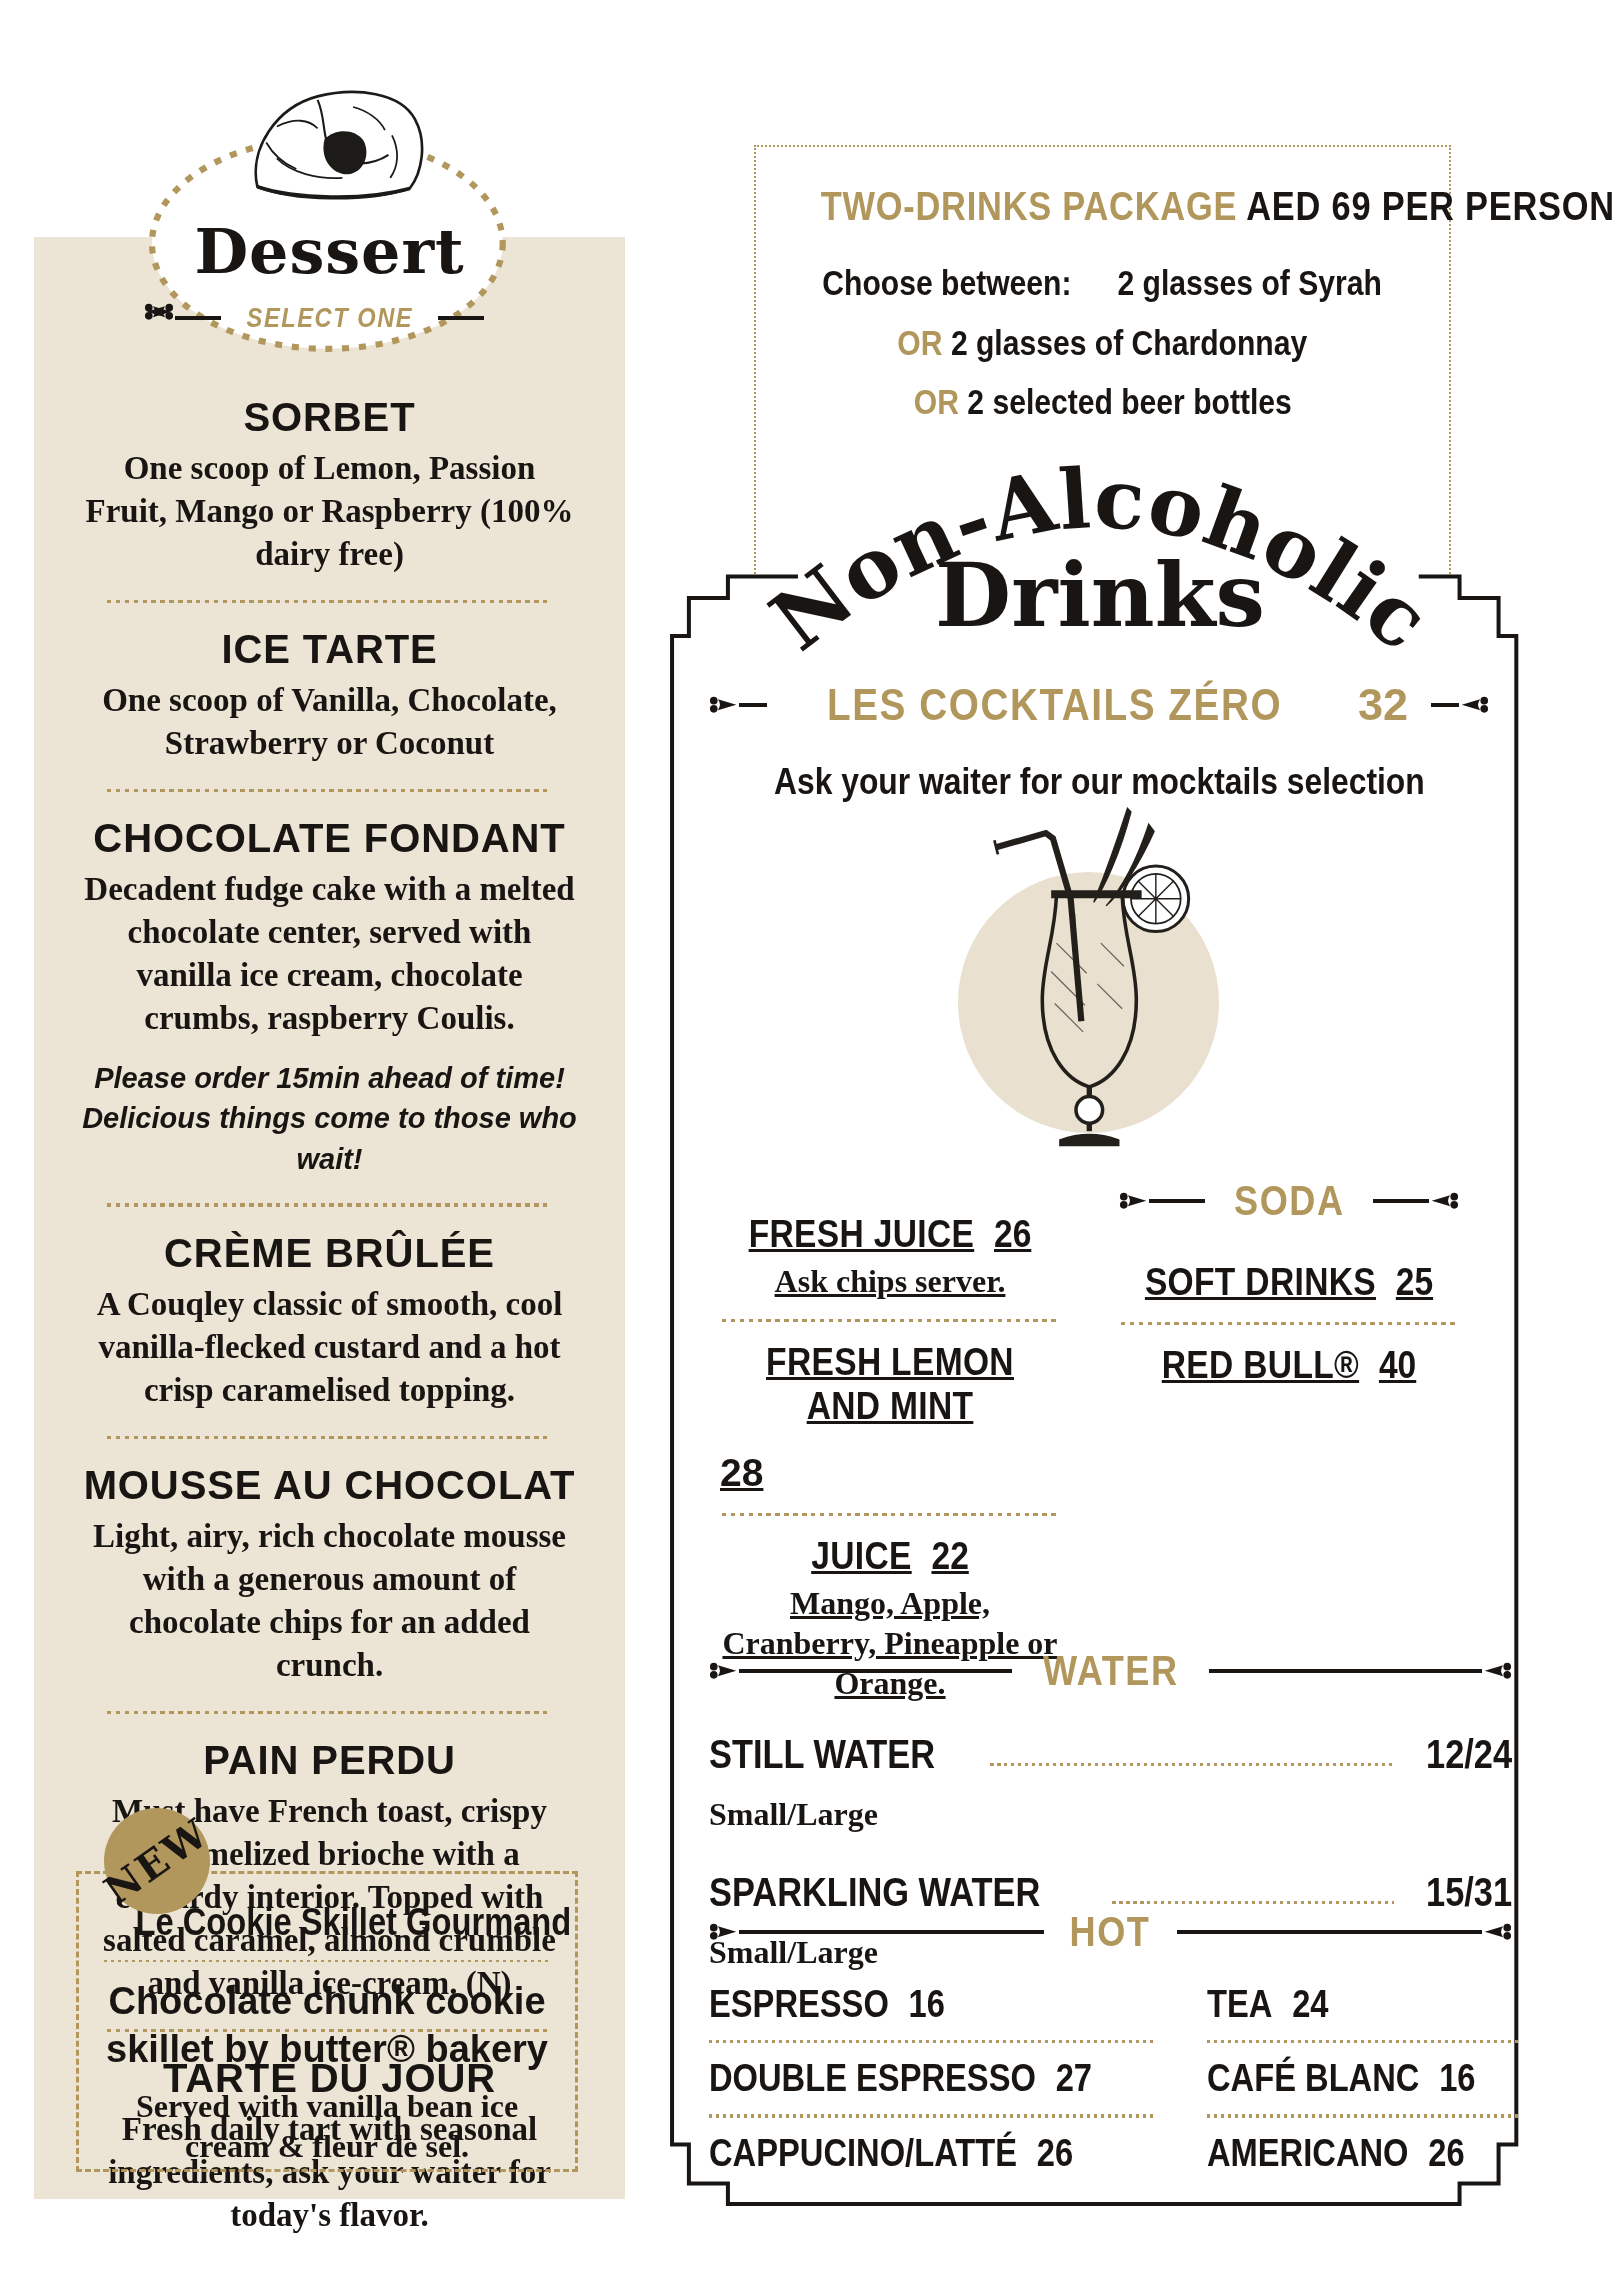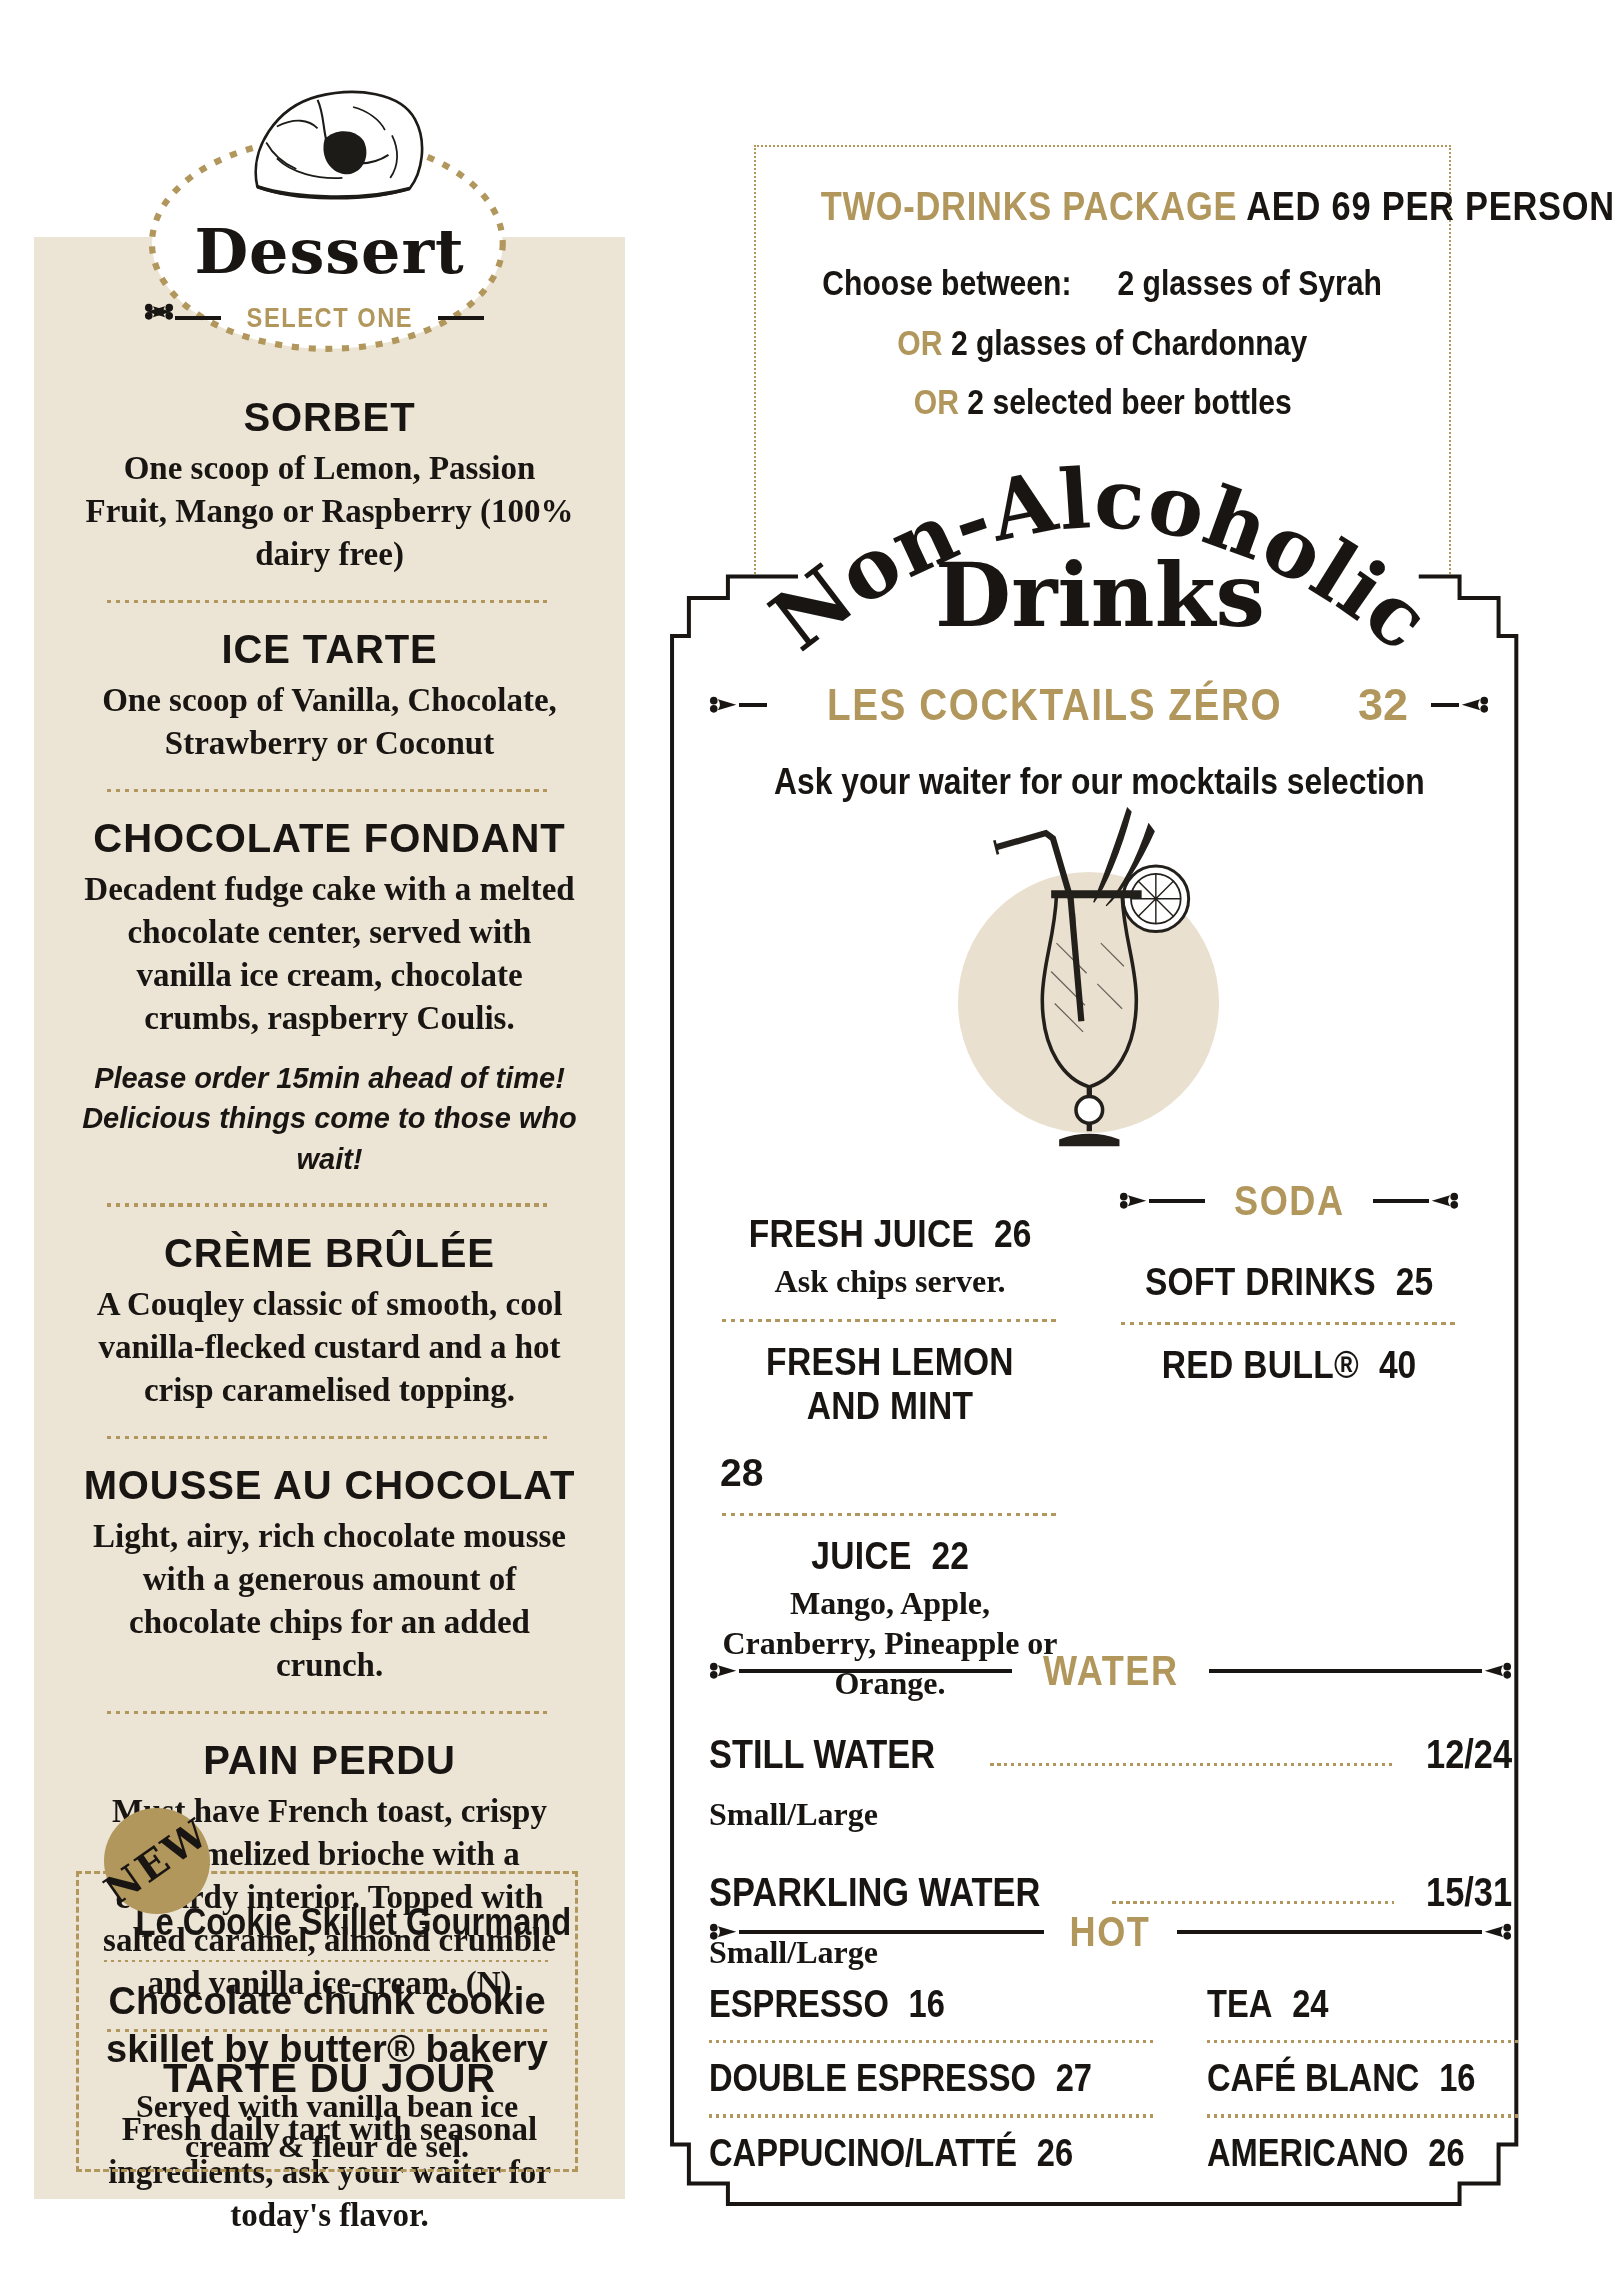--- a/index.html
+++ b/index.html
@@ -17,21 +17,21 @@
   .sx{display:inline-block;transform:scaleX(.86);transform-origin:50% 50%;white-space:nowrap;}
   .sxl{display:inline-block;transform:scaleX(.86);transform-origin:0 50%;white-space:nowrap;}
   .sxr{display:inline-block;transform:scaleX(.86);transform-origin:100% 50%;white-space:nowrap;}
 
   
   .left-panel{position:absolute;left:34px;top:237px;width:591px;height:1962px;background:var(--beige);}
   .badge-wrap{position:absolute;left:50%;top:-164px;transform:translateX(-50%);width:372px;height:293px;}
   .badge-wrap svg{position:absolute;left:0;top:0;}
   .badge-title{position:absolute;left:0;top:142px;width:100%;text-align:center;
     font-family:"DejaVu Serif","Liberation Serif",serif;font-weight:700;font-size:62px;letter-spacing:0.9px;}
-  .badge-sub{position:absolute;left:0;top:229px;width:100%;display:flex;justify-content:center;align-items:center;gap:12px;}
+  .badge-sub{position:absolute;left:0;top:229px;width:100%;display:flex;justify-content:center;align-items:center;gap:12px;font-style:italic;}
   .badge-sub .lbl{font-size:27.5px;letter-spacing:1.8px;color:var(--gold);font-weight:800;}
   .mini-rule{display:flex;align-items:center;}
   .mini-rule .ln{height:3.5px;background:var(--ink);width:46px;}
   .ah{width:30px;height:19.5px;flex:0 0 auto;}
   .ah.flip{transform:scaleX(-1);}
 
   .items{padding:158px 46px 0 46px;}
   .item{text-align:center;}
   .item-name{font-size:40px;font-weight:800;letter-spacing:0.9px;}
   .item-desc{font-size:33px;line-height:1.30;margin-top:7px;}
@@ -82,21 +82,21 @@
   .rule .lbl{font-size:42px;font-weight:800;color:var(--gold);letter-spacing:1.8px;margin:0 19.5px;}
 
   .juices-col{position:absolute;left:720px;top:1177px;width:340px;z-index:2;text-align:center;}
   .soda-col{position:absolute;left:1119px;top:1177px;width:340px;z-index:2;text-align:center;}
   .d-row{display:flex;justify-content:center;align-items:baseline;gap:23px;margin-top:5.3px;}
   .d-name{font-size:39px;font-weight:800;letter-spacing:0.4px;}
   .d-price{font-size:39px;font-weight:800;}
   .d-sub{font-size:32px;margin-top:5.3px;line-height:1.25;}
   .gsep{height:3.5px;margin:17.7px 1.8px;
     background:repeating-linear-gradient(90deg,var(--gold) 0 4.4px,transparent 4.4px 8.9px);}
-  .col-items{margin-top:35px;}
+  .col-items{margin-top:35px;text-decoration:underline;}
 
   .water-block{position:absolute;left:709px;top:1647px;width:803px;z-index:2;}
   .w-row{display:flex;align-items:baseline;margin-top:37px;}
   .w-name{font-size:40px;font-weight:800;}
   .w-leader{flex:1;height:3.5px;margin:0 17.7px;align-self:flex-end;margin-bottom:10.6px;
     background:repeating-linear-gradient(90deg,var(--gold) 0 3.5px,transparent 3.5px 7px);}
   .w-price{font-size:40px;font-weight:800;}
   .w-sub{font-size:32px;margin-top:19px;}
 
   .hot-block{position:absolute;left:709px;top:1908px;width:803px;z-index:2;}

